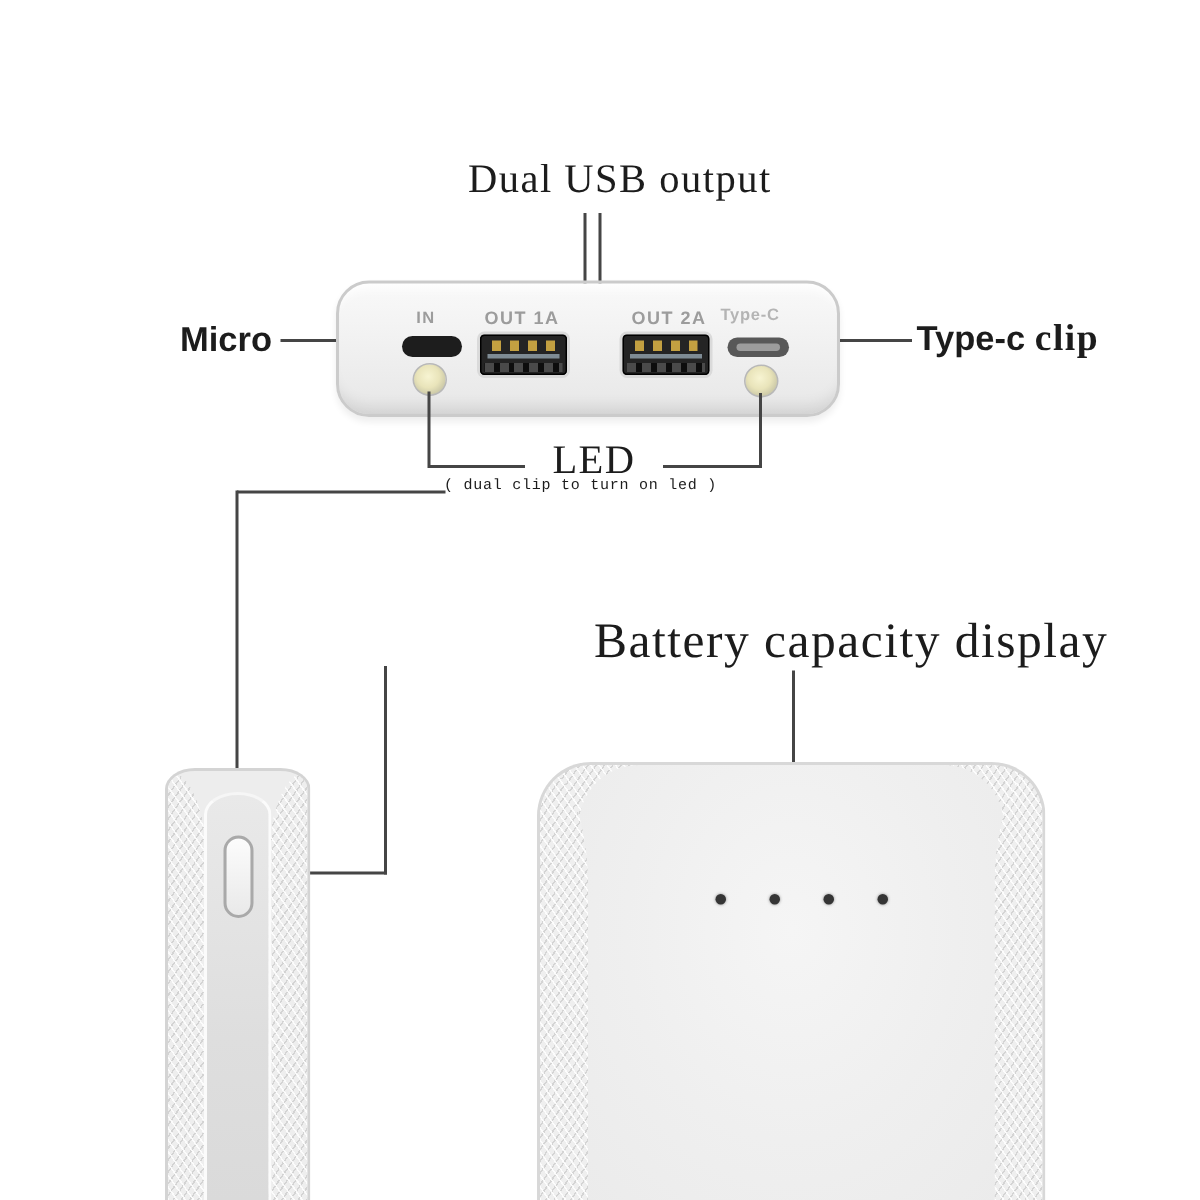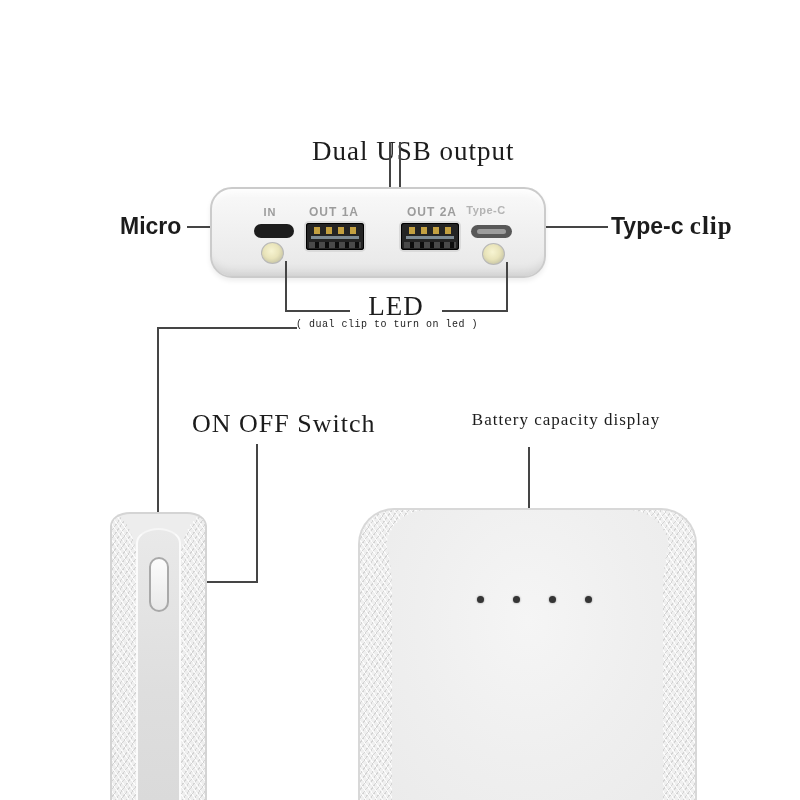--- a/index.html
+++ b/index.html
@@ -12,21 +12,21 @@
          font-family:"Liberation Serif",serif;}
   .seg{position:absolute;background:var(--line);}
   .big-label{position:absolute;font-family:"Liberation Serif",serif;color:var(--label-text);
              letter-spacing:1px;white-space:nowrap;}
   .sans-label{position:absolute;font-family:"Liberation Sans",sans-serif;color:var(--label-text);
               white-space:nowrap;font-weight:bold;}
   .mono-label{position:absolute;font-family:"Liberation Mono",monospace;color:var(--label-text);
               white-space:nowrap;}
 
   
-  .device-top{position:absolute;left:210px;top:187px;width:336px;height:91px;
+  .device-top{position:absolute;left:224px;top:187px;width:336px;height:91px;
     border:2px solid var(--device-border);border-radius:22px;box-sizing:border-box;
     background:linear-gradient(180deg,#f9f9f9 0%,#f1f1f1 45%,#e7e7e7 100%);
     box-shadow:inset 0 10px 8px -7px #ffffff, inset 0 -12px 10px -8px rgba(0,0,0,.10),
                0 3px 5px rgba(0,0,0,.07);}
   .port-label{position:absolute;font-family:"Liberation Sans",sans-serif;font-weight:bold;
     font-size:12px;letter-spacing:1px;color:var(--port-label);text-align:center;}
   .micro-port{position:absolute;left:42px;top:35px;width:40px;height:14px;
     background:var(--port-dark);border-radius:7px;}
   .usb-port{position:absolute;top:34px;width:58px;height:27px;background:#242424;
     border-radius:3px;box-shadow:0 0 0 2px #dadada, inset 0 0 0 1px #000;box-sizing:border-box;}
@@ -74,21 +74,21 @@
     border-radius:40px 40px 0 0;}
   .batt-row{position:absolute;left:117px;top:86px;width:231px;height:12px;}
   .batt-dot{position:absolute;top:0;width:7px;height:7px;border-radius:50%;
     background:var(--battery-dot);box-shadow:0 0 2px rgba(40,40,40,.55);filter:blur(.3px);}
 </style>
 </head>
 <body>
 
 <div class="stage">
 
-  <div class="big-label" style="left:312px;top:104px;width:180px;text-align:center;font-size:27px;margin-top:32px;">Dual USB output</div>
+  <div class="big-label" style="left:312px;top:104px;width:180px;text-align:center;font-size:27px;">Dual USB output</div>
   <div class="seg" style="left:389px;top:142px;width:2px;height:95px;"></div>
   <div class="seg" style="left:399px;top:142px;width:2px;height:98px;"></div>
   <div class="seg" style="left:376px;top:236px;width:15px;height:2px;"></div>
   <div class="seg" style="left:399px;top:238px;width:17px;height:2px;"></div>
 
   <div class="sans-label" style="left:120px;top:213px;font-size:23px;">Micro</div>
   <div class="seg" style="left:187px;top:226px;width:82px;height:2px;"></div>
 
   <div class="sans-label" style="left:611px;top:212px;font-size:23px;">
     <span>Type-c</span>
@@ -124,25 +124,24 @@
 
   <div class="seg" style="left:285px;top:261px;width:2px;height:51px;"></div>
   <div class="seg" style="left:286px;top:310px;width:64px;height:2px;"></div>
   <div class="seg" style="left:506px;top:262px;width:2px;height:50px;"></div>
   <div class="seg" style="left:442px;top:310px;width:66px;height:2px;"></div>
   <div class="big-label" style="left:363px;top:291px;width:66px;text-align:center;font-size:27px;">LED</div>
   <div class="mono-label" style="left:296px;top:319px;width:200px;font-size:10px;letter-spacing:.5px;">( dual clip to turn on led )</div>
   <div class="seg" style="left:158px;top:327px;width:139px;height:2px;"></div>
   <div class="seg" style="left:157px;top:327px;width:2px;height:228px;"></div>
 
-  <div class="big-label" style="left:192px;top:409px;font-size:26px;">ON OFF Switch</div>
   <div class="seg" style="left:256px;top:444px;width:2px;height:139px;"></div>
   <div class="seg" style="left:172px;top:581px;width:86px;height:2px;"></div>
 
-  <div class="big-label" style="left:396px;top:410px;width:340px;text-align:center;font-size:17px;">Battery capacity display</div>
+  <div class="big-label" style="left:396px;top:410px;width:340px;text-align:left;font-size:33px;">Battery capacity display</div>
   <div class="seg" style="left:528px;top:447px;width:2px;height:136px;"></div>
 
   <div class="device-side">
     <div class="side-strip left texture" style="border-top-right-radius:30px 70px;"></div>
     <div class="side-strip right texture" style="border-top-left-radius:30px 70px;"></div>
     <div class="side-panel"></div>
     <div class="switch-btn"></div>
   </div>
 
   <div class="device-front texture">

